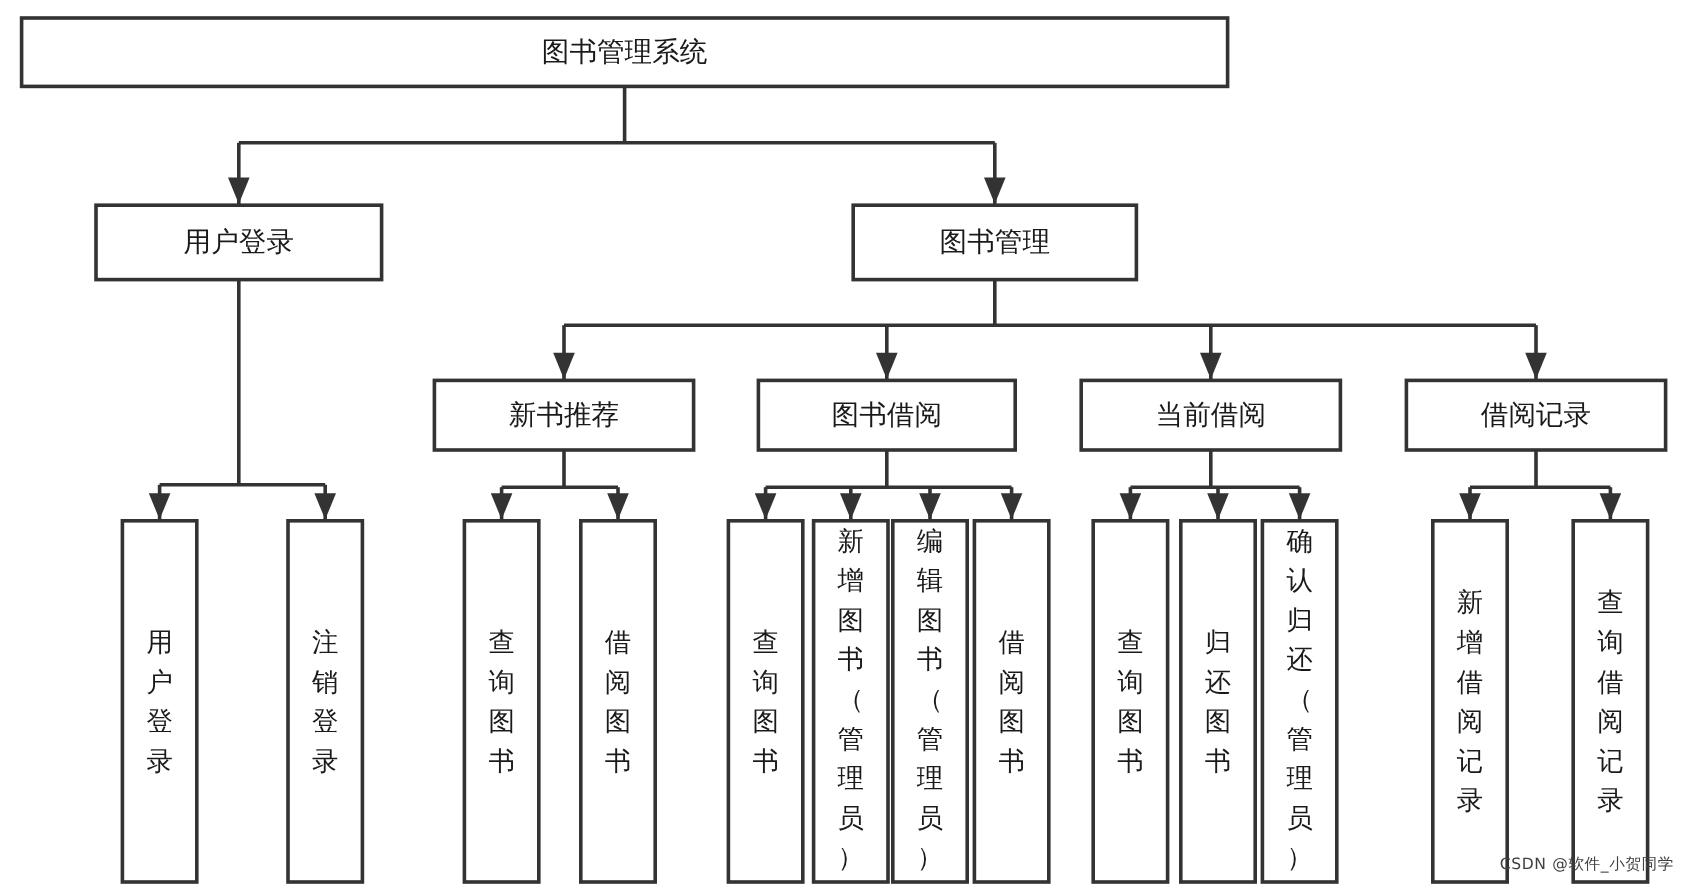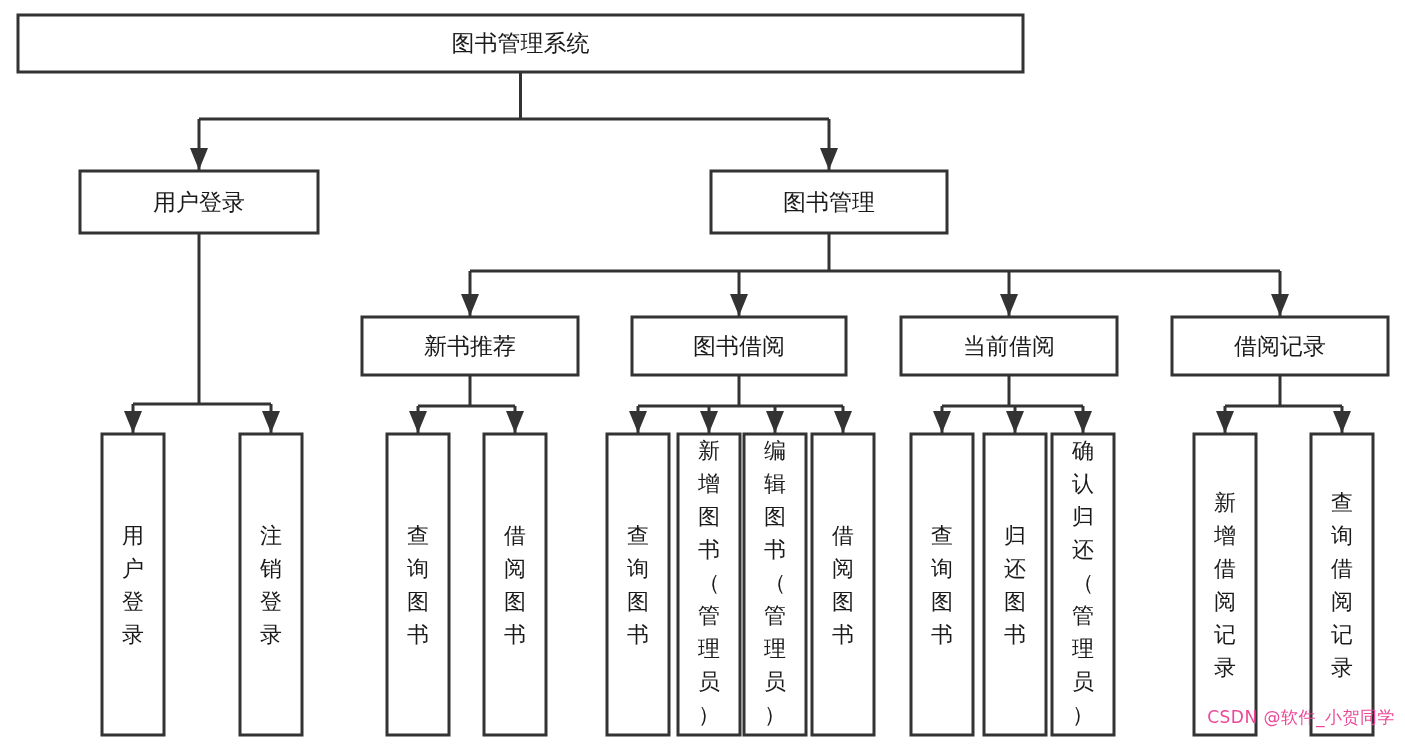--- a/index.html
+++ b/index.html
@@ -54,22 +54,22 @@
     font-family: "DejaVu Sans", "Liberation Sans", sans-serif;
     font-size: 22px;
     fill: #1a1a1a;
     text-anchor: middle;
   }
   .watermark {
     position: absolute;
     right: 10px;
     bottom: 5px;
     font-family: "DejaVu Sans", "Liberation Sans", sans-serif;
-    font-size: 17px;
-    color: #ec4899;
+    font-size: 13px;
+    color: #404040;
     white-space: nowrap;
     letter-spacing: 0.5px;
     margin-left: 20px;
   }
 </style>
 </head>
 <body>
 
 <div id="diagram-root">
   <svg class="flow" viewBox="0 0 1405 747">

